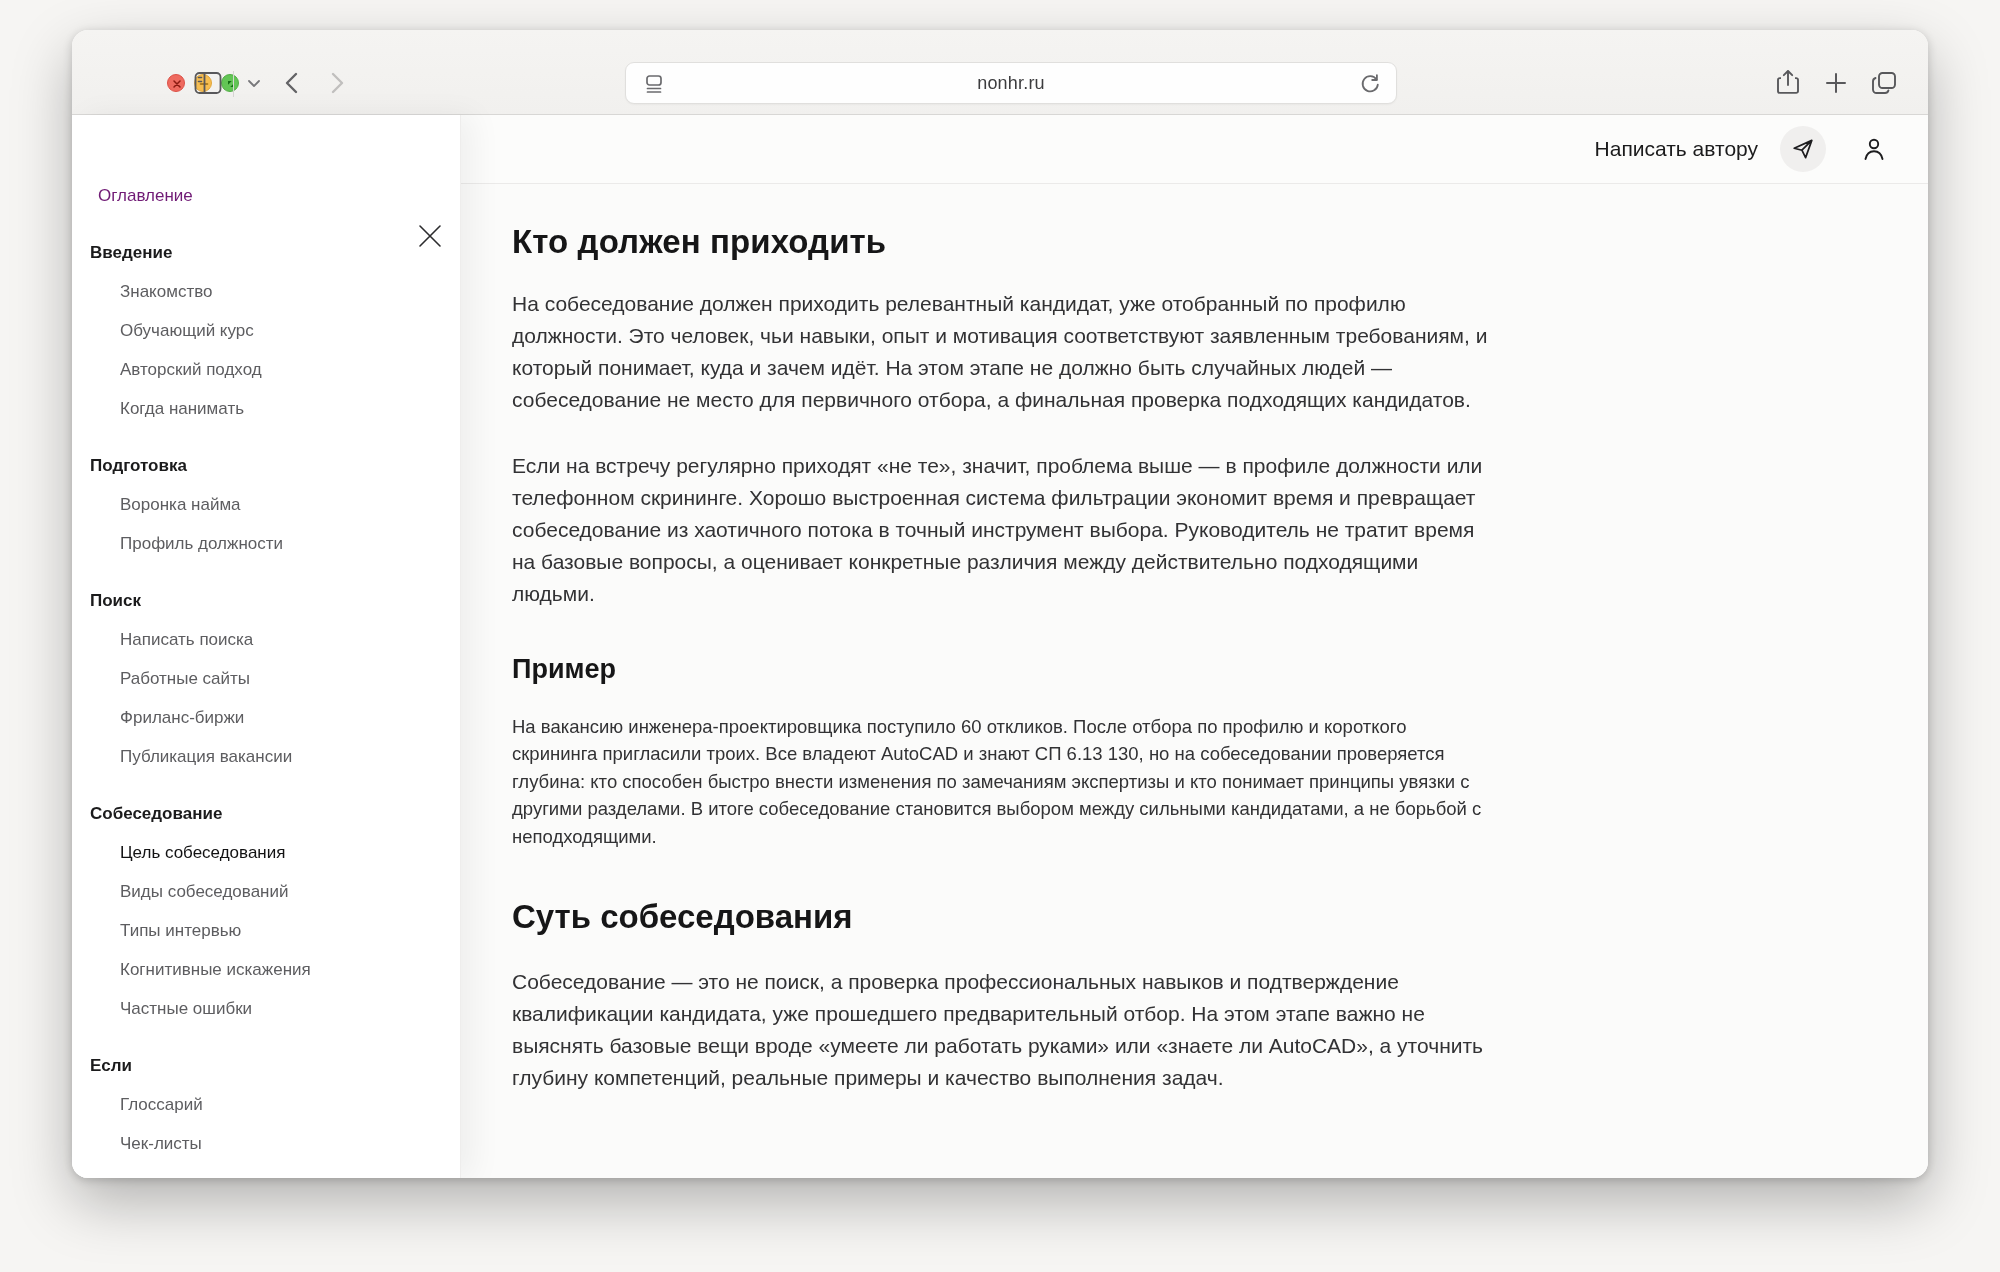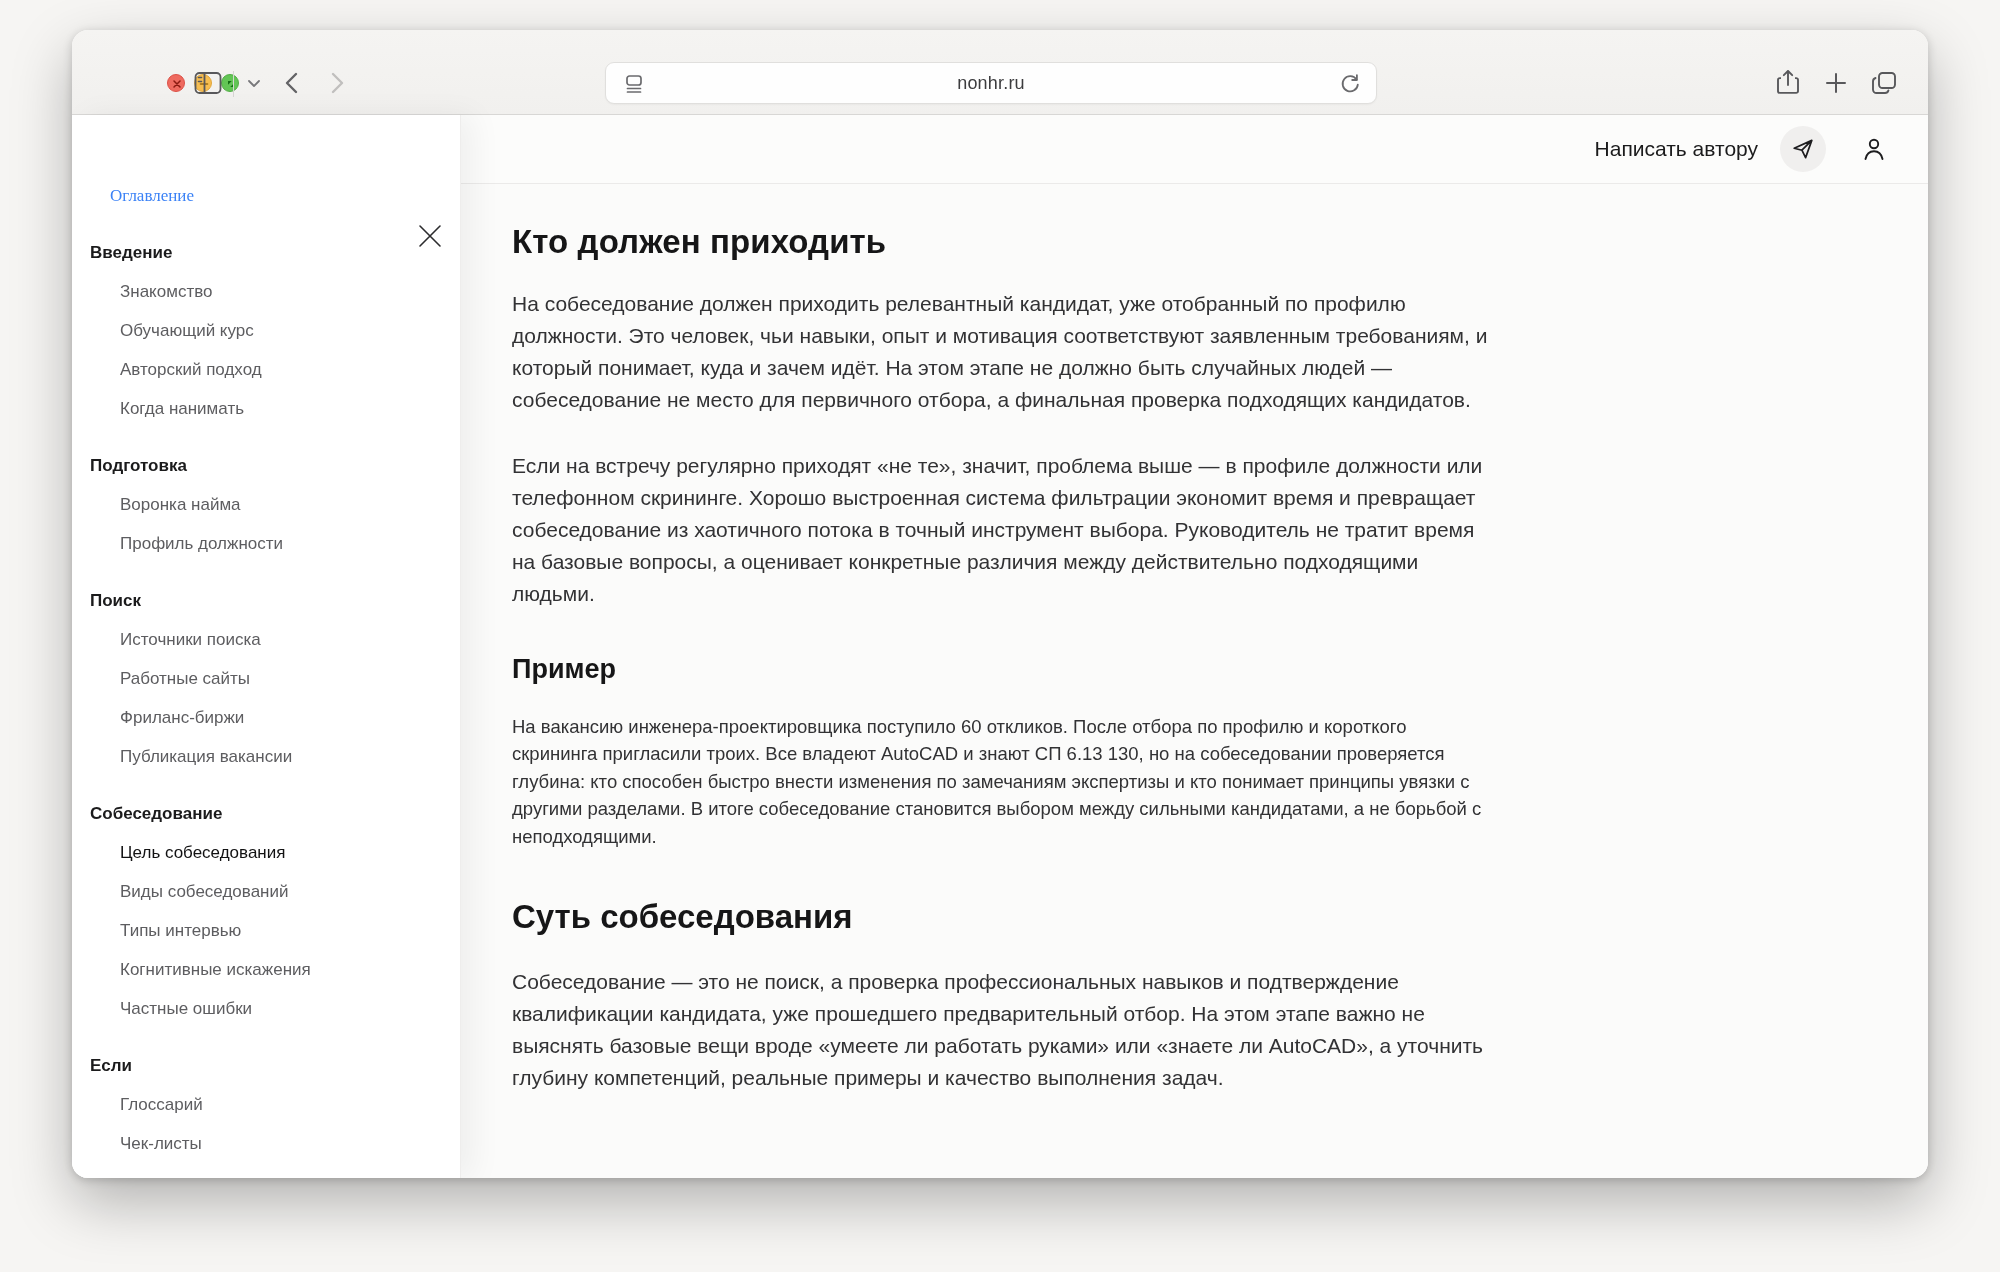--- a/index.html
+++ b/index.html
@@ -22,21 +22,21 @@
     border-bottom:1px solid #d8d7d5;
   }
   .traffic { position:absolute; top:44px; width:18px; height:18px; border-radius:50%; }
   .traffic svg { position:absolute; left:3px; top:3px; }
   .t-close { left:95px;  background:#ee6a5f; border:1px solid #dd5147; }
   .t-min   { left:122px; background:#f6bd50; border:1px solid #e2a73c; }
   .t-zoom  { left:149px; background:#62c555; border:1px solid #52ad45; }
   .tbtn { position:absolute; top:38px; display:flex; align-items:center; justify-content:center; width:32px; height:30px; border-radius:6px; }
   .tool-sep { position:absolute; left:161px; top:41px; width:1px; height:26px; background:#d6d5d3; }
   .urlfield {
-    position:absolute; left:533px; top:32px; width:772px; height:42px;
+    position:absolute; left:553px; top:32px; width:772px; height:42px;
     background:#fefefe; border:1px solid #e0dfdd; border-radius:9px;
     box-shadow:0 1px 2px rgba(0,0,0,.04);
     display:flex; align-items:center;
   }
   .urlfield .url-text {
     position:absolute; left:0; right:0; text-align:center;
     font-size:18px; color:#3c3c3e; letter-spacing:.2px;
   }
   .url-left-icon  { position:absolute; left:18px;  top:10px; }
   .url-right-icon { position:absolute; right:14px; top:9px;  }
@@ -66,21 +66,21 @@
     position:absolute; left:0; top:85px; bottom:0; width:388px;
     background:#ffffff; overflow:hidden;
     box-shadow:1px 0 0 #eeedec, 14px 0 28px rgba(0,0,0,.05);
   }
   .sidebar-close {
     position:absolute; top:105px; right:14px; width:32px; height:32px;
     background:none; border:none; display:flex; align-items:center; justify-content:center; cursor:pointer;
   }
   .nav { padding-top:61px; }
   .nav-row { height:39px; display:flex; align-items:center; font-size:17px; cursor:pointer; }
-  .nav-toc   { padding-left:38px; color:#3b82f6;font-family:Liberation Serif, serif; }
+  .nav-toc   { padding-left:26px; color:#701a75; }
   .nav-head  { padding-left:18px; color:#1b1b1c; font-weight:700; margin-top:18px; }
   .nav-item  { padding-left:48px; color:#5d5d60; }
   .nav-item.active { color:#121213; }
   svg { display:block; }
 </style>
 </head>
 <body>
 
 <div class="window">
 
@@ -205,21 +205,21 @@
       <div class="nav-row nav-item">Знакомство</div>
       <div class="nav-row nav-item">Обучающий курс</div>
       <div class="nav-row nav-item">Авторский подход</div>
       <div class="nav-row nav-item">Когда нанимать</div>
 
       <div class="nav-row nav-head">Подготовка</div>
       <div class="nav-row nav-item">Воронка найма</div>
       <div class="nav-row nav-item">Профиль должности</div>
 
       <div class="nav-row nav-head">Поиск</div>
-      <div class="nav-row nav-item">Источники поиска</div>
+      <div class="nav-row nav-item">Написать поиска</div>
       <div class="nav-row nav-item">Работные сайты</div>
       <div class="nav-row nav-item">Фриланс-биржи</div>
       <div class="nav-row nav-item">Публикация вакансии</div>
 
       <div class="nav-row nav-head">Собеседование</div>
       <div class="nav-row nav-item active">Цель собеседования</div>
       <div class="nav-row nav-item">Виды собеседований</div>
       <div class="nav-row nav-item">Типы интервью</div>
       <div class="nav-row nav-item">Когнитивные искажения</div>
       <div class="nav-row nav-item">Частные ошибки</div>

